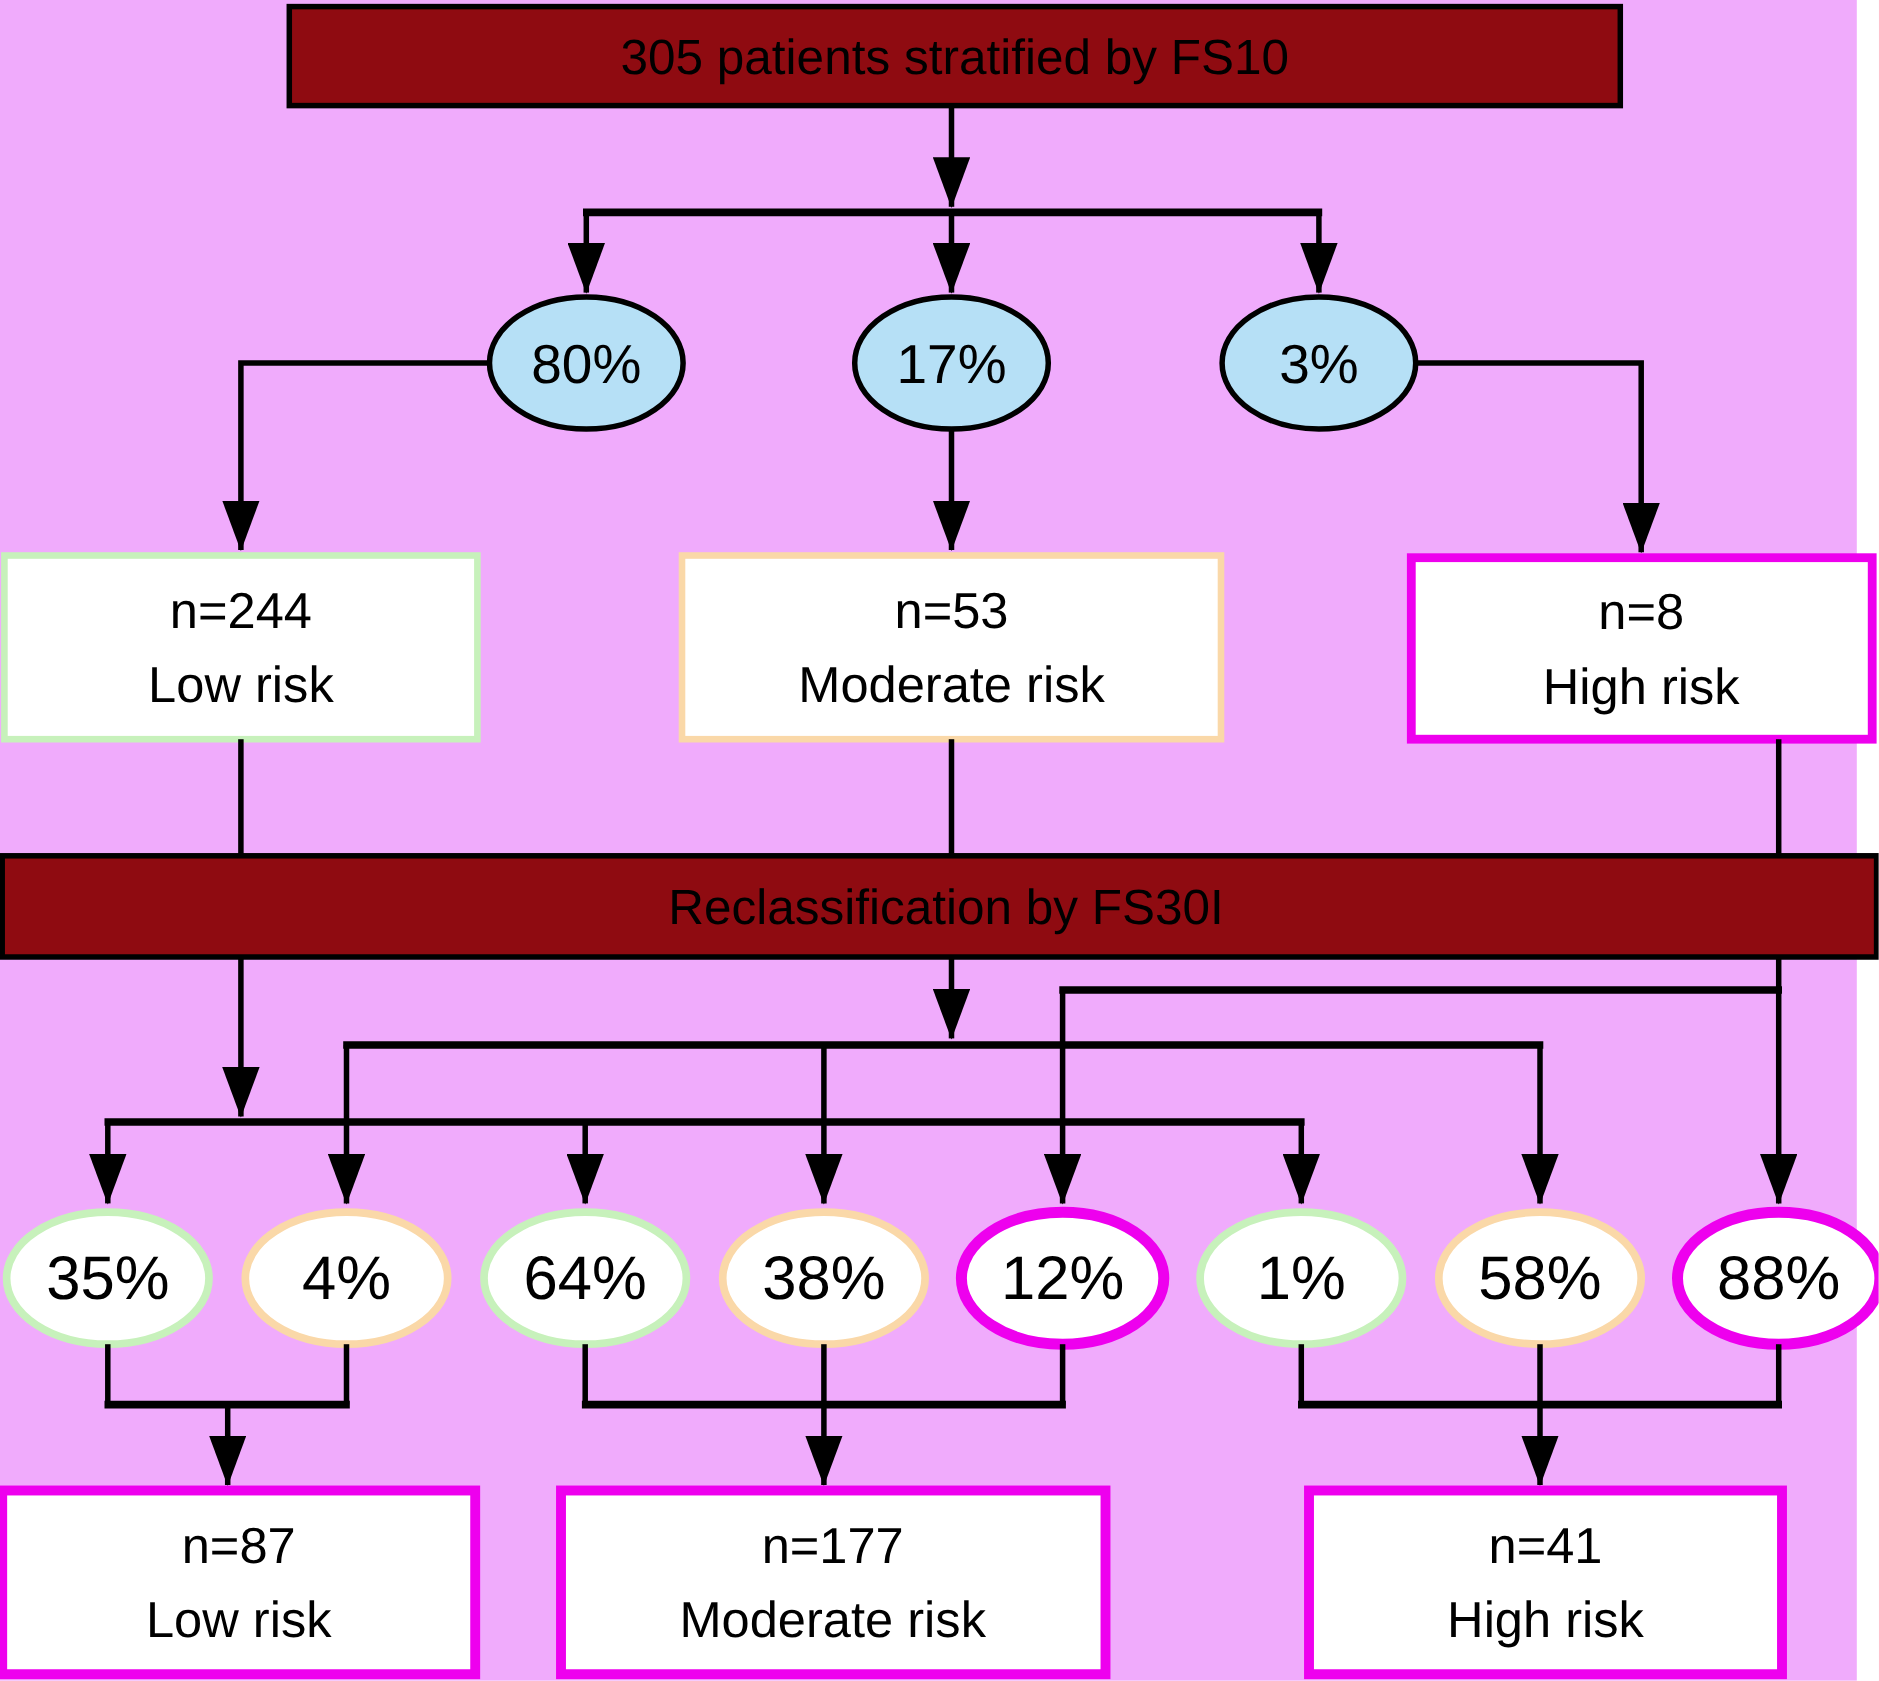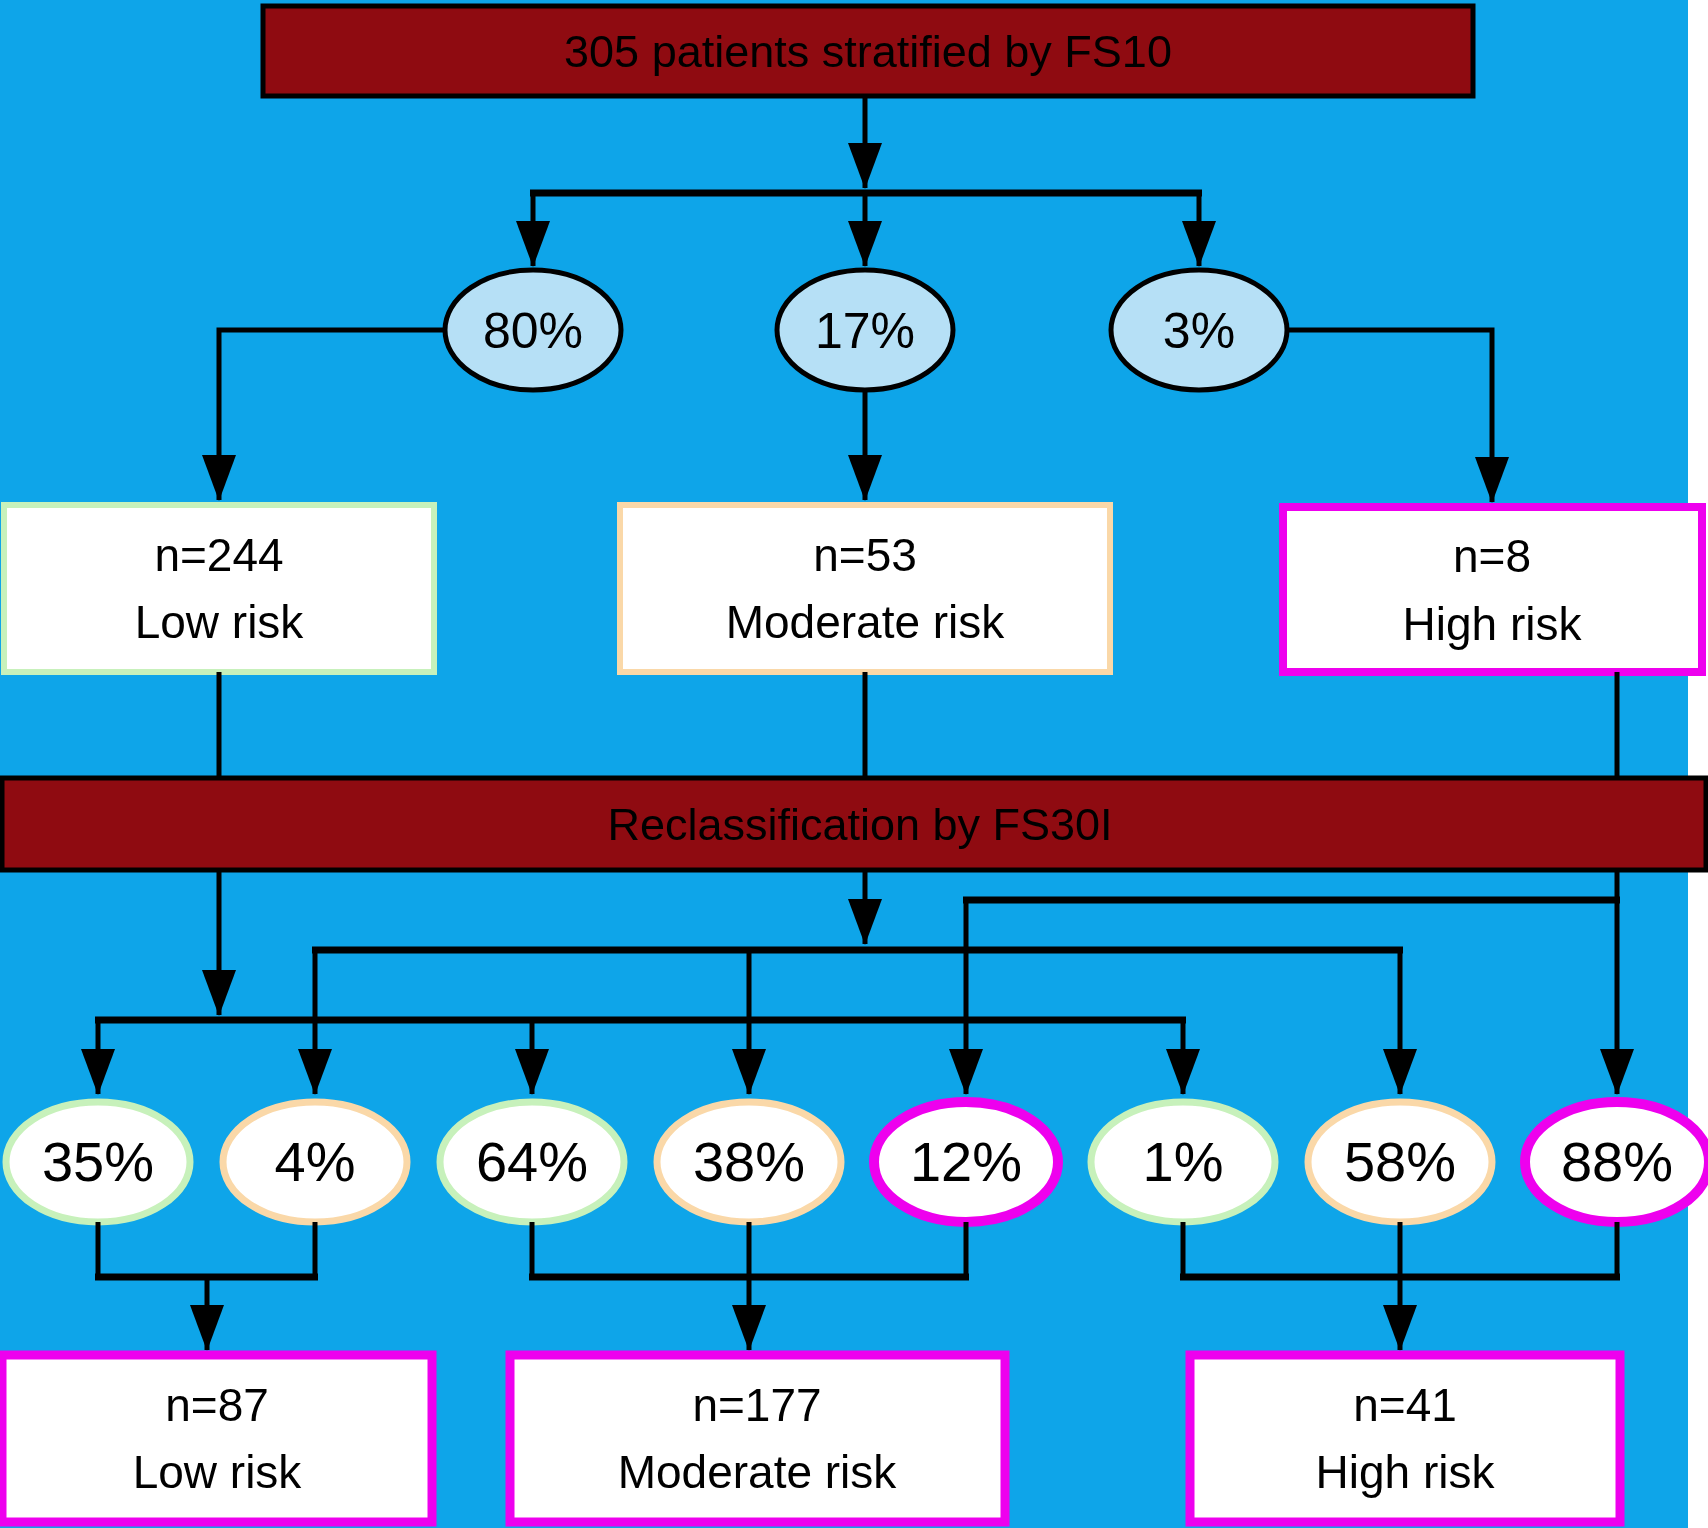--- a/index.html
+++ b/index.html
@@ -1,16 +1,16 @@
 <!DOCTYPE html>
 <html><head>
 <meta charset="utf-8">
 <style>
   html,body{margin:0;padding:0;background:#ffffff;}
-  .stage{width:1688px;height:1528px;position:relative;background:#0ea5e9;}
+  .stage{width:1688px;height:1528px;position:relative;background:#f0abfc;}
   svg{display:block;}
   text{font-family:"Liberation Sans","DejaVu Sans",sans-serif;text-anchor:middle;fill:#000;}
   .banner-text{font-size:45px;}
   .node1-text{font-size:50px;}
   .node2-text{font-size:56px;}
   .box-text{font-size:46px;}
   .ln{stroke:#000;stroke-width:5;fill:none;}
   .bar{stroke:#000;stroke-width:7;fill:none;}
   .arrow{marker-end:url(#arrowhead);}
   .banner-rect{stroke:#000;stroke-width:5;}

